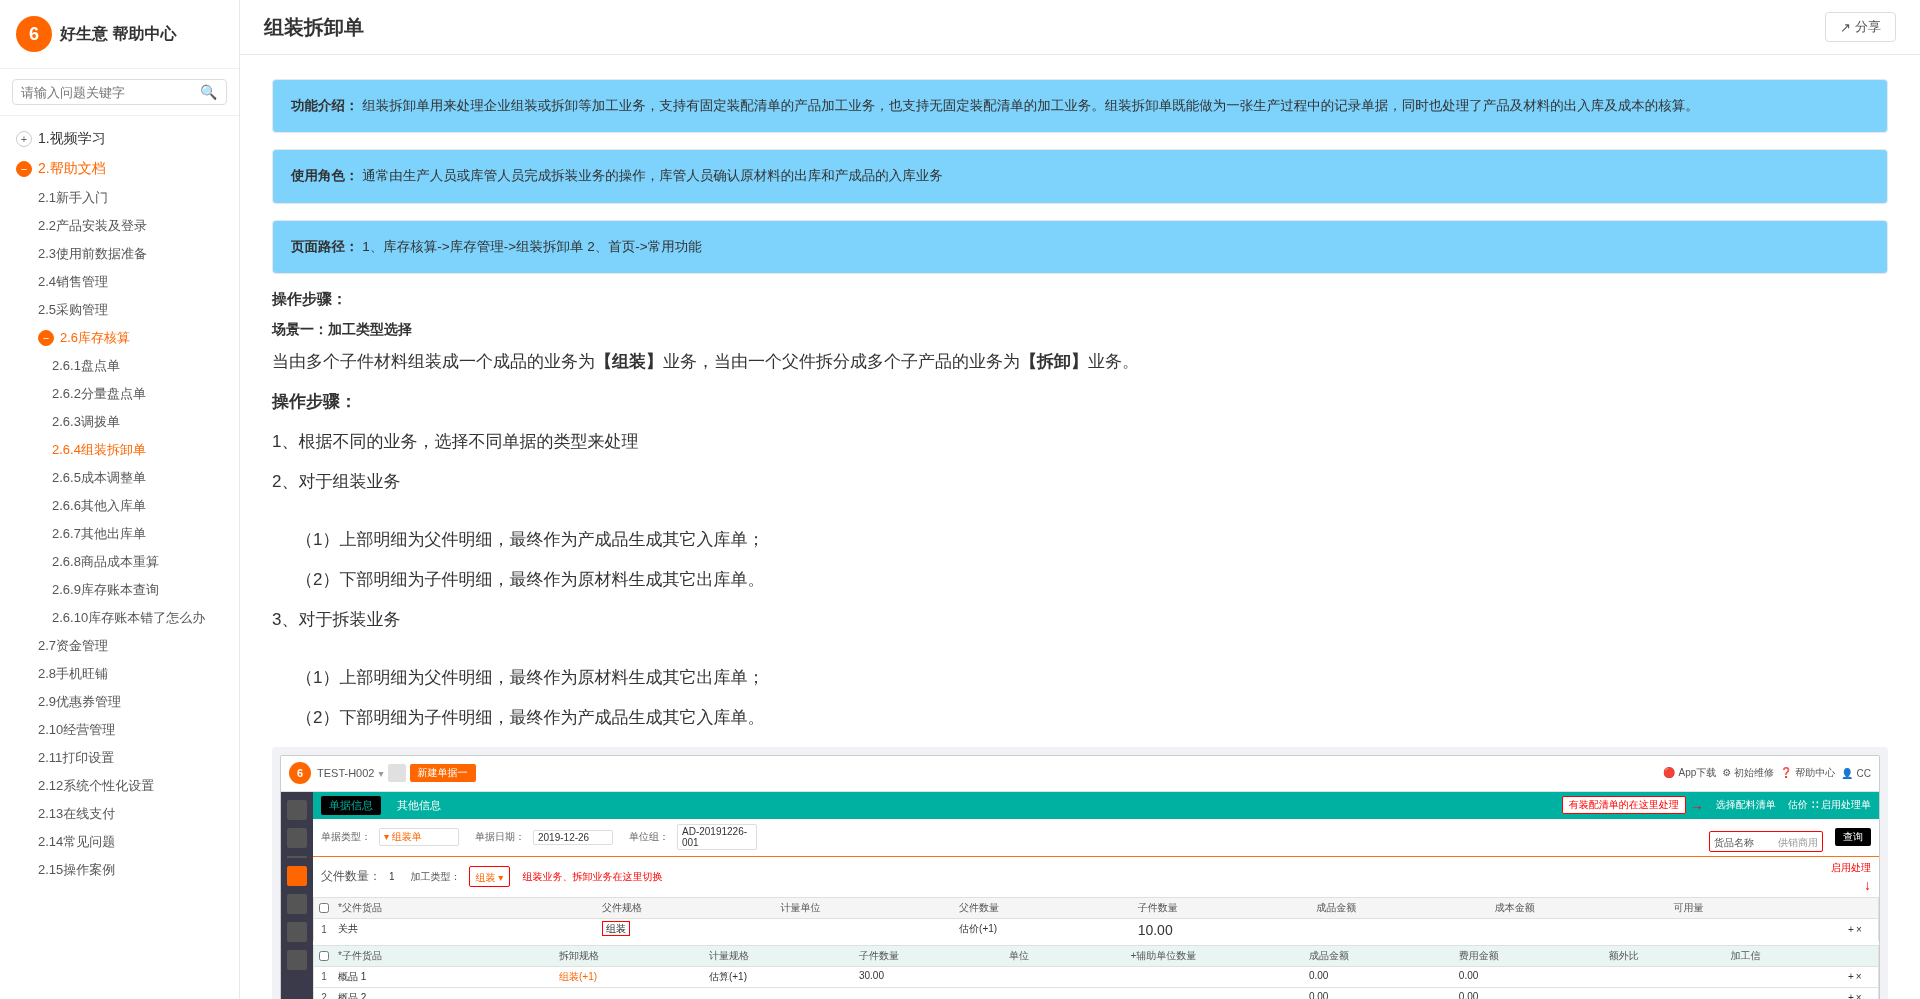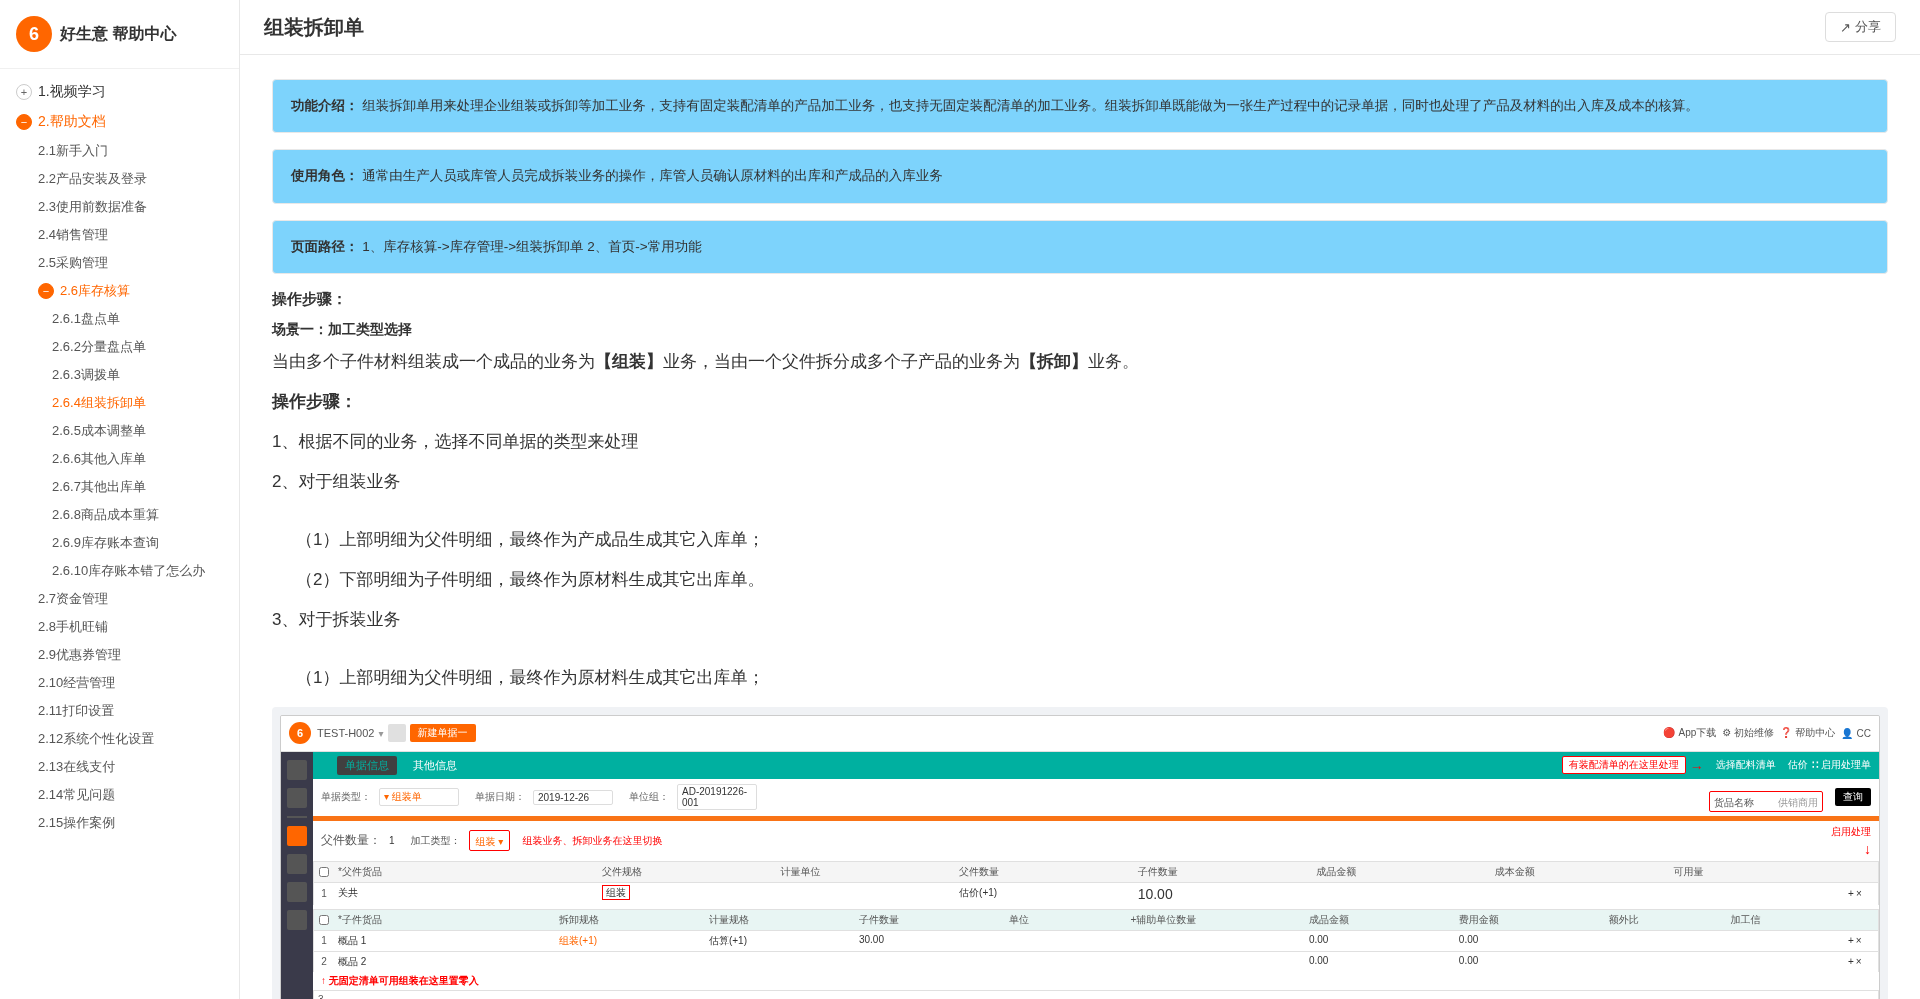--- a/index.html
+++ b/index.html
@@ -242,38 +242,37 @@
       background: #fff;
     }
     .mock-header-row {
       background: #00b0a0;
       padding: 4px 8px;
       display: flex;
       align-items: center;
       gap: 8px;
     }
     .mock-tab {
-      background: #404040;
+      background: #000000;
       color: #00b0a0;
       border-radius: 2px;
       padding: 2px 8px;
       font-size: 11px;
-      margin-left: 16px;
     }
     .mock-tab-inactive {
       color: #fff;
       font-size: 11px;
       padding: 2px 8px;
     }
     .mock-field-row {
       display: flex;
       align-items: center;
       padding: 4px 8px;
       gap: 8px;
-      border-bottom: 5px solid #f97316;
+      border-bottom: 1px solid #f97316;
     }
     .mock-label-sm {
       font-size: 10px;
       color: #666;
       white-space: nowrap;
     }
     .mock-input-sm {
       border: 1px solid #ddd;
       border-radius: 2px;
       padding: 1px 4px;
@@ -294,20 +293,26 @@
 <body>
 
 <div id="sidebar">
   <div class="logo-area">
     <div class="logo-icon">
       <span>6</span>
     </div>
     <span class="logo-text">好生意 帮助中心</span>
   </div>
 
+  <div class="search-area">
+    <div class="search-box">
+      <input type="text" placeholder="请输入问题关键字" style="">
+      <span class="search-icon-btn">🔍</span>
+    </div>
+  </div>
 
   <div class="nav-tree">
 
     <div class="nav-item-level1">
       <span class="nav-plus">+</span>
       <span>1.视频学习</span>
     </div>
 
     <div class="nav-item-level1 expanded">
       <span class="nav-minus">−</span>
@@ -435,20 +440,21 @@
 
     <div class="content-text">1、根据不同的业务，选择不同单据的类型来处理</div>
     <div class="content-text">2、对于组装业务</div>
     <div class="content-indent">
       <div class="content-text">（1）上部明细为父件明细，最终作为产成品生成其它入库单；</div>
       <div class="content-text">（2）下部明细为子件明细，最终作为原材料生成其它出库单。</div>
     </div>
     <div class="content-text">3、对于拆装业务</div>
     <div class="content-indent">
       <div class="content-text">（1）上部明细为父件明细，最终作为原材料生成其它出库单；</div>
+      <div class="content-text">（2）下部明细为子件明细，最终作为产成品生成其它入库单。</div>
     </div>
 
     <div class="screenshot-wrapper">
       <div class="mock-ui">
 
         <div class="mock-topbar">
           <div class="mock-logo-sm">6</div>
           <div style="display:flex; align-items:center; gap:4px; flex:1;">
             <span style="font-size:11px; color:#555;">TEST-H002</span>
             <span style="font-size:10px; color:#999;">▾</span>

